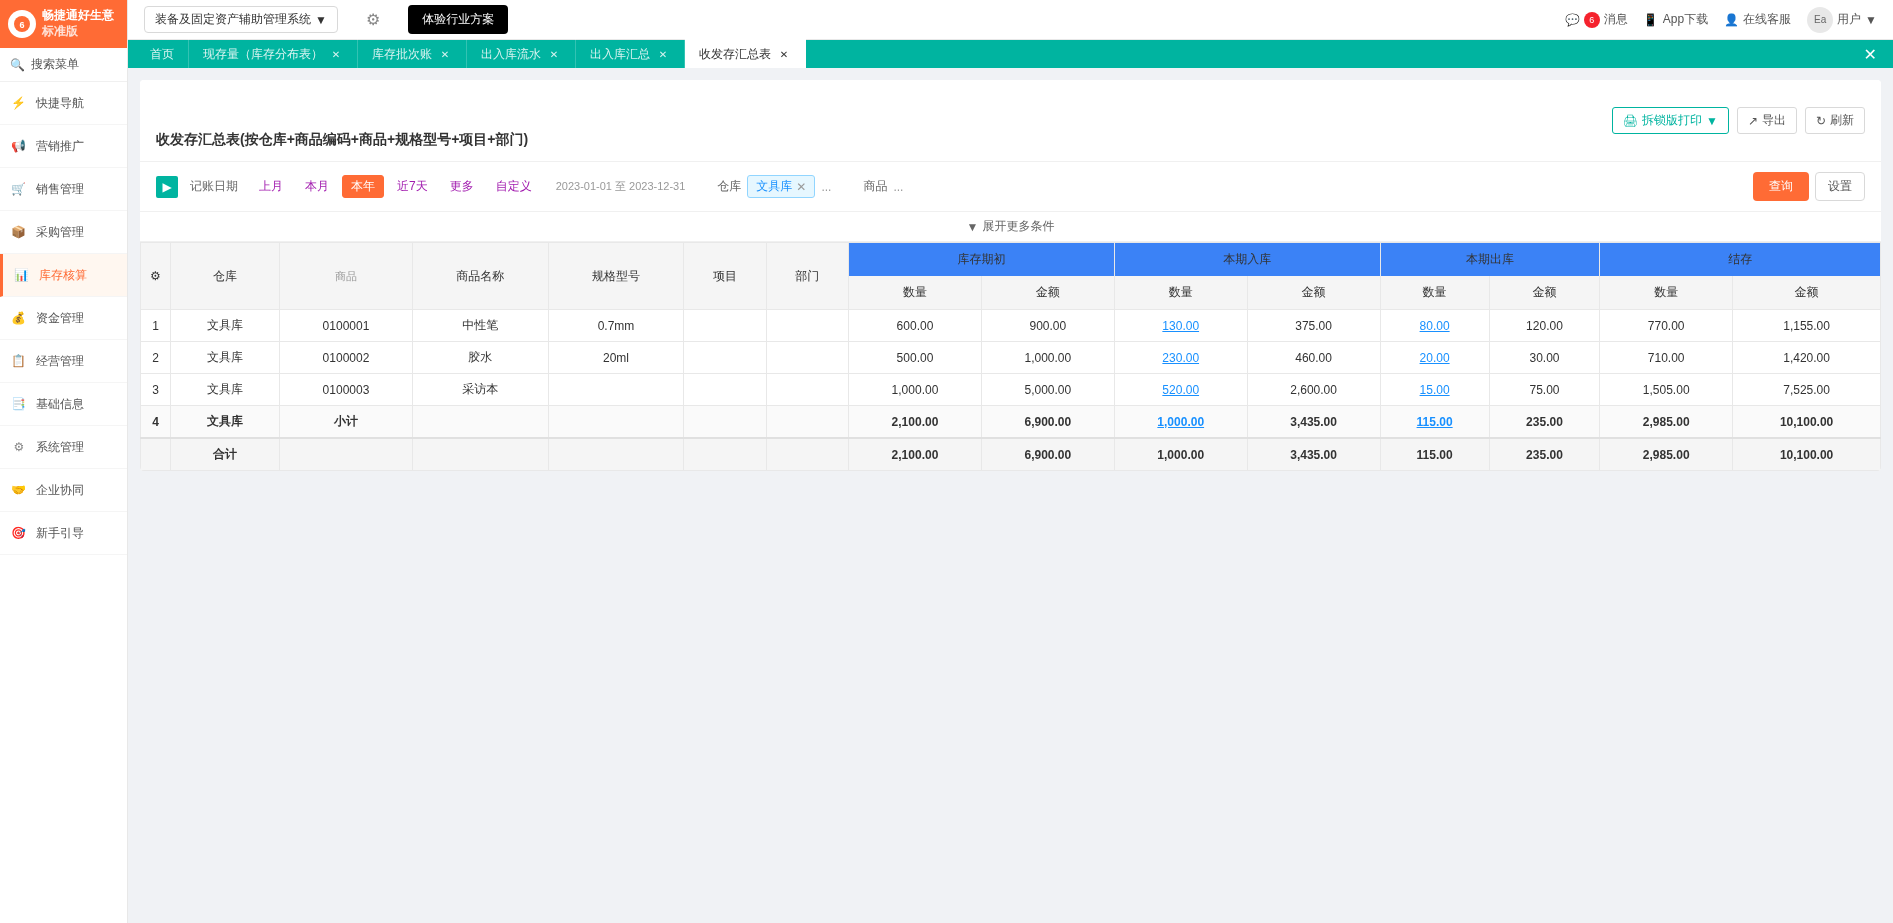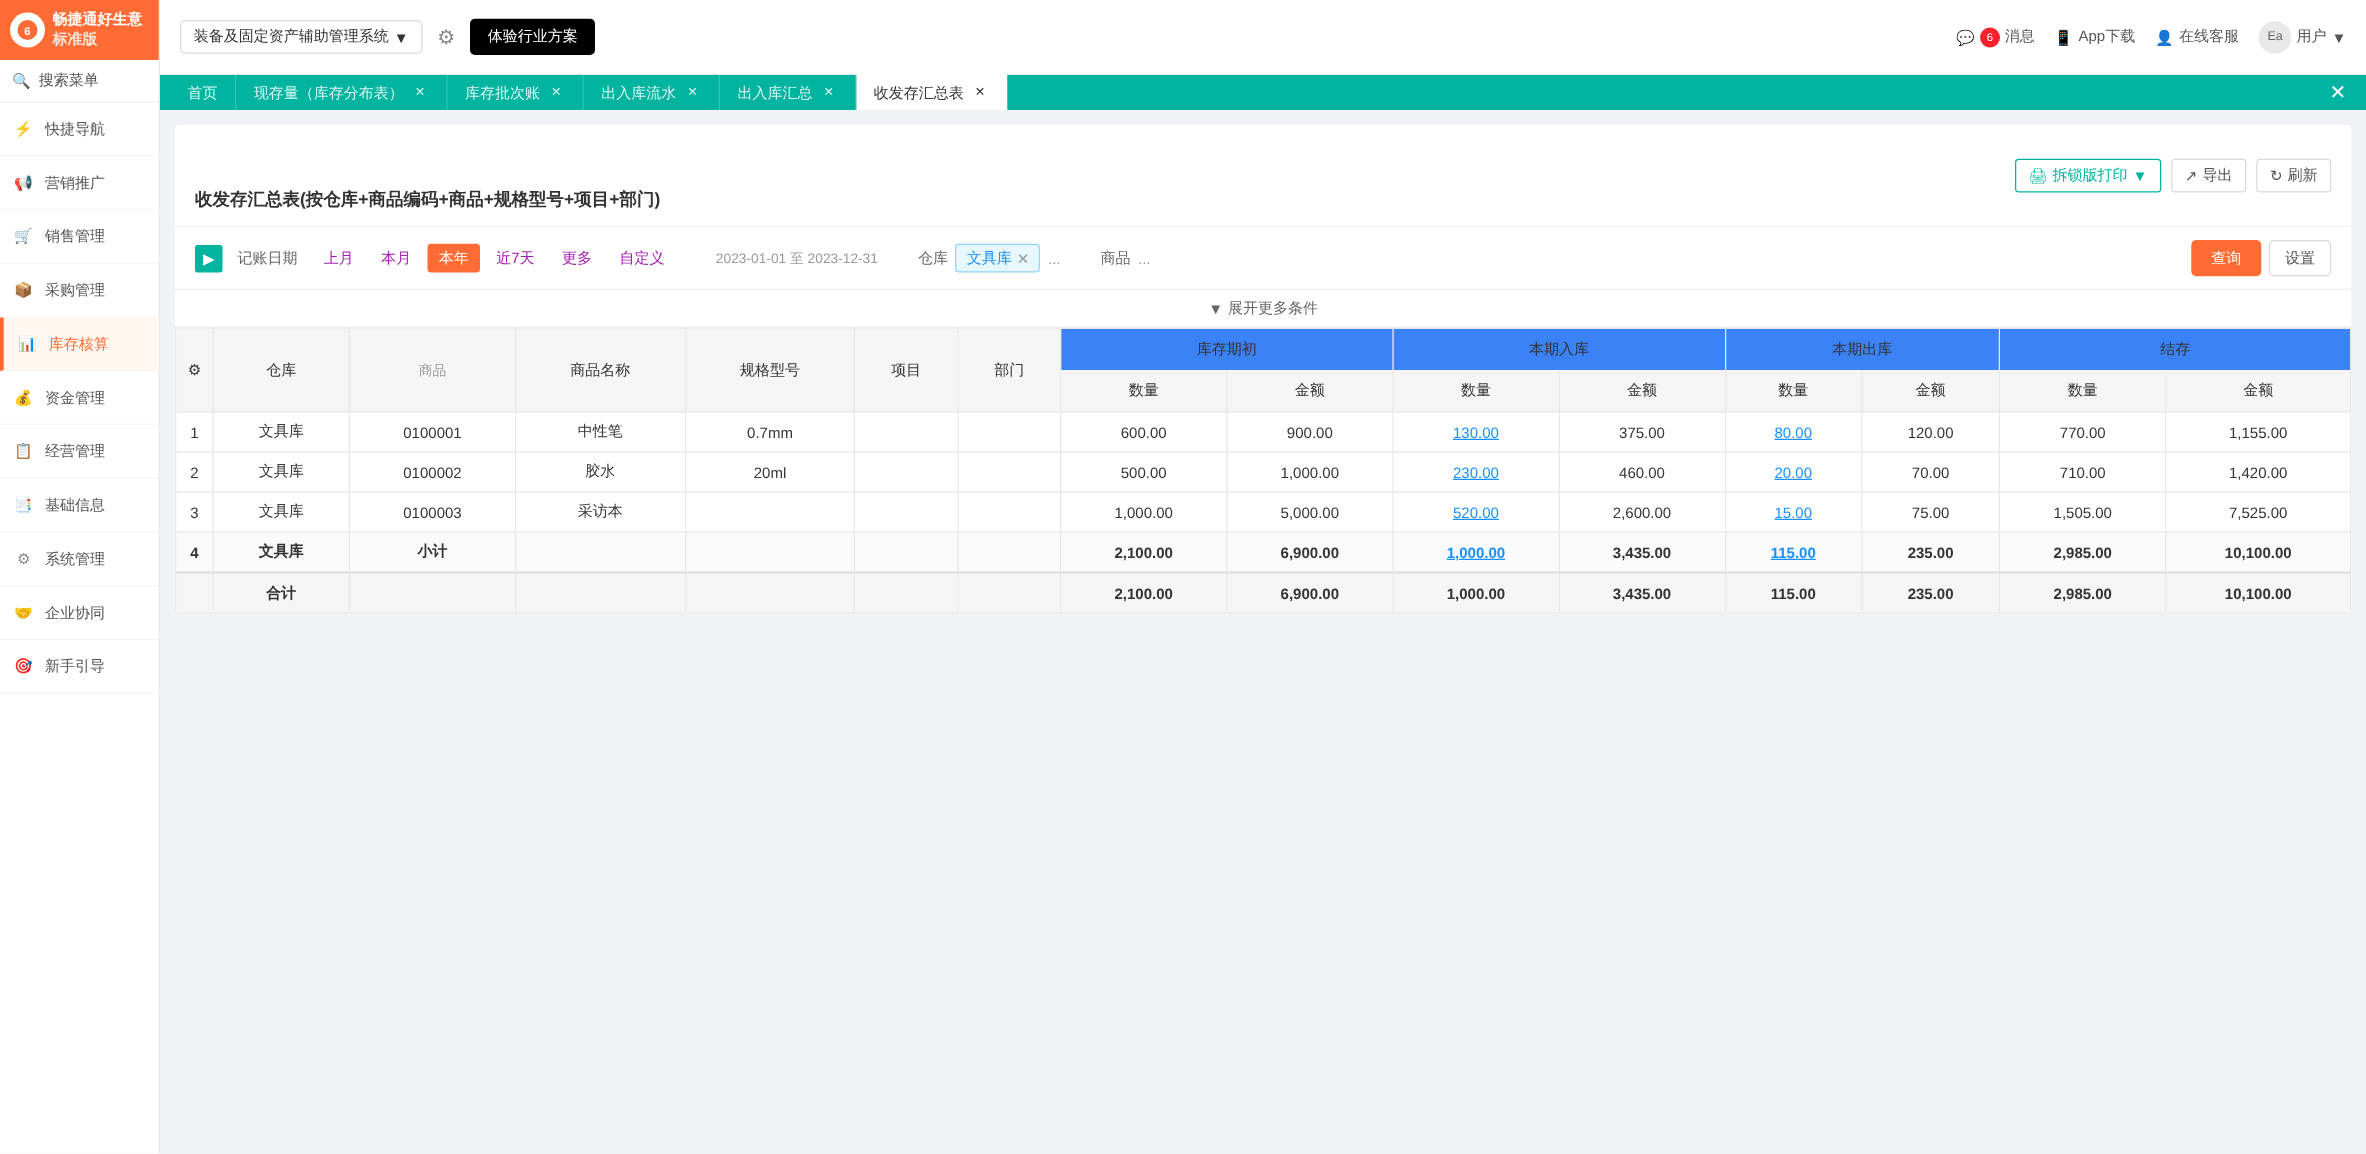--- a/index.html
+++ b/index.html
@@ -13,21 +13,21 @@
     .sidebar-search { padding: 8px 10px; display: flex; align-items: center; gap: 6px; cursor: pointer; border-bottom: 1px solid #f0f0f0; color: #555; }
     .sidebar-item { padding: 12px 10px; display: flex; align-items: center; gap: 8px; cursor: pointer; color: #555; border-bottom: 1px solid #f5f5f5; }
     .sidebar-item.active { background: #fff7f0; color: #ff6b35; border-left: 3px solid #ff6b35; }
     .sidebar-item-icon { width: 18px; height: 18px; display: flex; align-items: center; justify-content: center; color: #888; flex-shrink: 0; }
     .sidebar-item.active .sidebar-item-icon { color: #ff6b35; }
 
     
     .main { flex: 1; display: flex; flex-direction: column; overflow: hidden; }
 
     
-    .topbar { height: 60px; background: white; border-bottom: 1px solid #e8e8e8; display: flex; align-items: center; padding: 0 16px; gap: 12px; }
+    .topbar { height: 40px; background: white; border-bottom: 1px solid #e8e8e8; display: flex; align-items: center; padding: 0 16px; gap: 28px; }
     .topbar-system-select { display: flex; align-items: center; gap: 4px; border: 1px solid #d9d9d9; border-radius: 4px; padding: 4px 10px; cursor: pointer; font-size: 12px; color: #333; }
     .topbar-btn { background: #000000; color: white; border: none; border-radius: 4px; padding: 6px 14px; font-size: 12px; cursor: pointer; }
     .topbar-right { display: flex; align-items: center; gap: 16px; color: #555; font-size: 12px; }
     .topbar-right-item { display: flex; align-items: center; gap: 4px; cursor: pointer; }
     .badge-red { background: #f5222d; color: white; border-radius: 50%; width: 16px; height: 16px; font-size: 9px; display: flex; align-items: center; justify-content: center; }
 
     
     .tabbar { background: #00b4a0; display: flex; align-items: center; padding: 0 8px; height: 28px; }
     .tab { padding: 0 14px; height: 38px; display: flex; align-items: center; gap: 6px; color: rgba(255,255,255,0.85); cursor: pointer; font-size: 12px; border-right: 1px solid rgba(255,255,255,0.2); }
     .tab.active { background: white; color: #333; border-radius: 4px 4px 0 0; }
@@ -231,21 +231,21 @@
         <div class="filter-arrow">▶</div>
         <span class="filter-label">记账日期</span>
         <div class="filter-date-options">
           <span class="date-btn">上月</span>
           <span class="date-btn">本月</span>
           <span class="date-btn active">本年</span>
           <span class="date-btn">近7天</span>
           <span class="date-btn">更多</span>
           <span class="date-btn">自定义</span>
         </div>
-        <div style="display:flex;flex-direction:column;margin-left:20px;">
+        <div style="display:flex;flex-direction:column;margin-left:3px;">
           <span class="filter-date-range">2023-01-01 至 2023-12-31</span>
         </div>
         <div class="filter-warehouse">
           <span class="filter-label">仓库</span>
           <div class="warehouse-tag">
             <span>文具库</span>
             <span class="warehouse-tag-close">✕</span>
           </div>
           <span class="filter-more">...</span>
         </div>
@@ -319,21 +319,21 @@
               <td>0100002</td>
               <td>胶水</td>
               <td>20ml</td>
               <td></td>
               <td></td>
               <td>500.00</td>
               <td>1,000.00</td>
               <td><span class="underline">230.00</span></td>
               <td>460.00</td>
               <td><span class="underline">20.00</span></td>
-              <td>70.00</td>
+              <td>30.00</td>
               <td>710.00</td>
               <td>1,420.00</td>
             </tr>
 
             <tr>
               <td>3</td>
               <td>文具库</td>
               <td>0100003</td>
               <td>采访本</td>
               <td></td>

